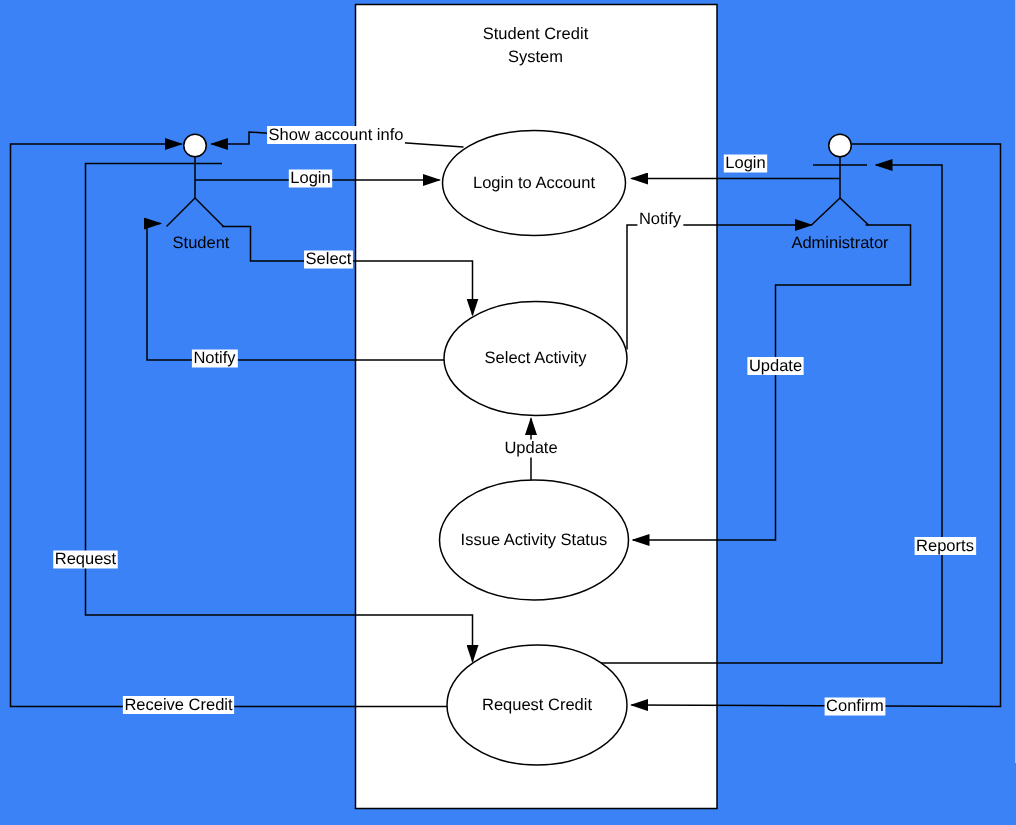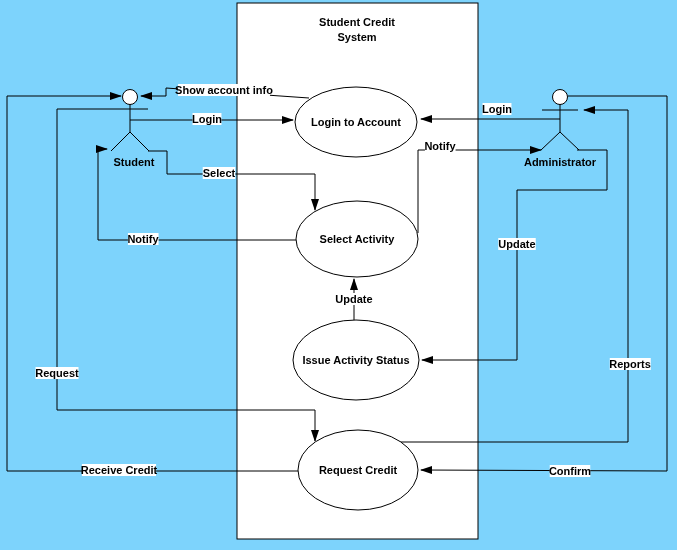--- a/index.html
+++ b/index.html
@@ -4,24 +4,23 @@
 <style>
   html, body {
     margin: 0;
     padding: 0;
     background: #ffffff;
   }
   .canvas {
     position: relative;
     width: 677px;
     height: 550px;
-    background: #7dd3fc;
+    background: #3b82f6;
     overflow: hidden;
     font-family: "Liberation Sans", sans-serif;
-    font-weight: bold;
   }
   svg text {
     font-family: "Liberation Sans", sans-serif;
     font-size: 11px;
     fill: #000000;
   }
 </style>
 </head>
 <body>
 

